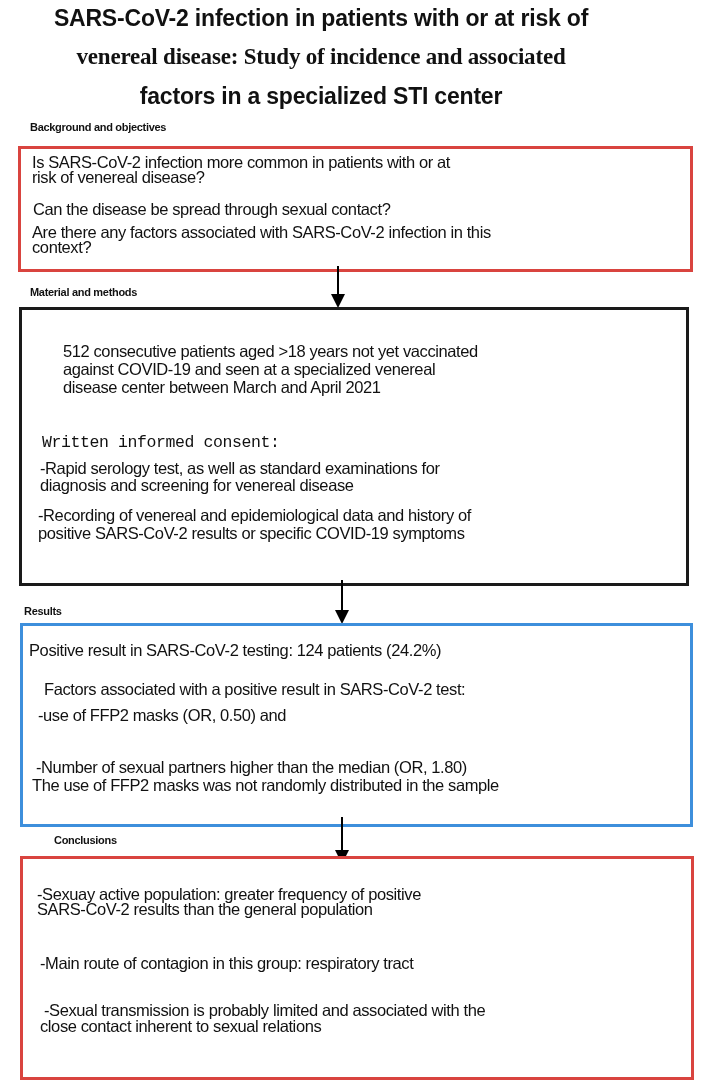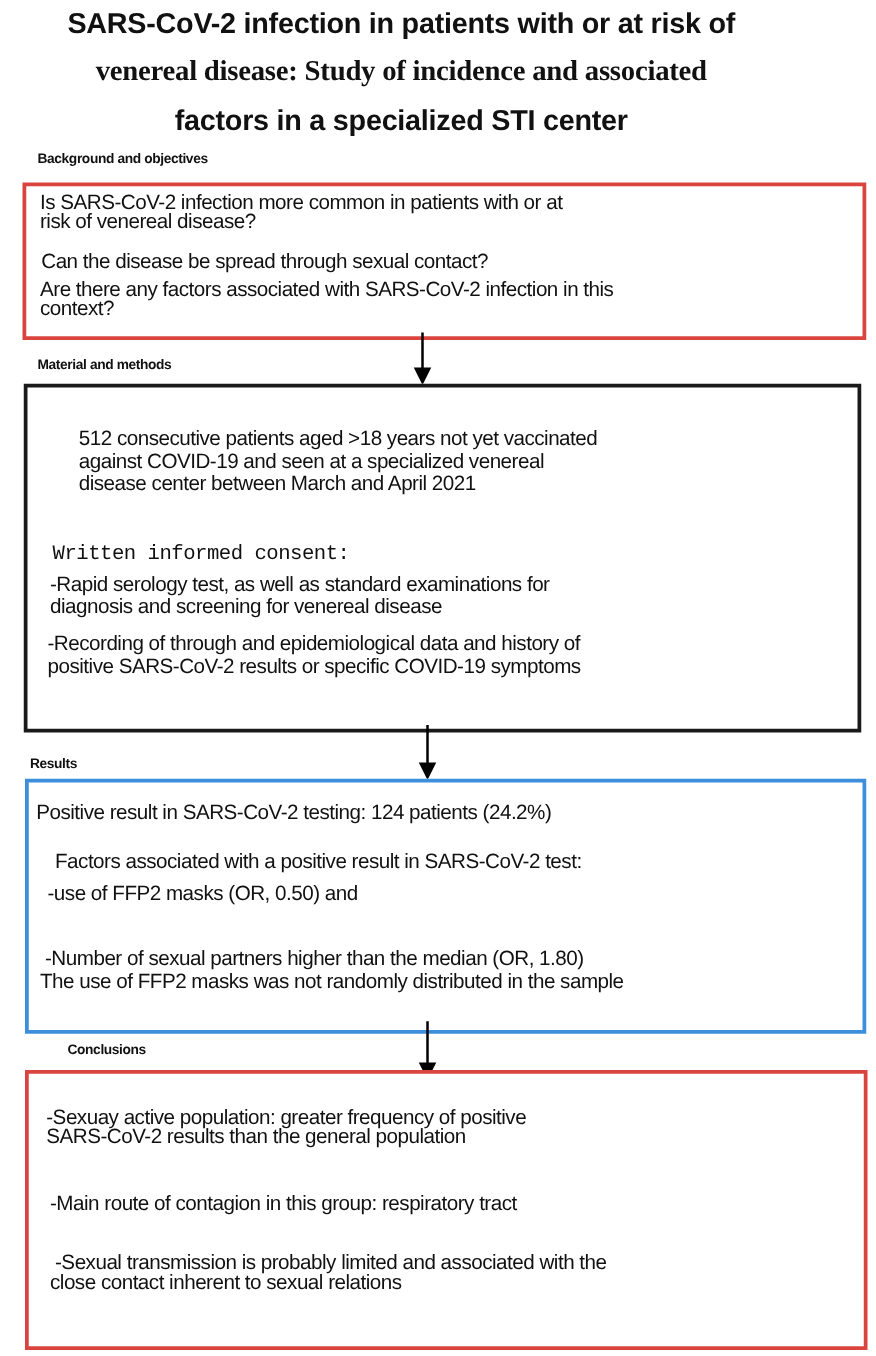--- a/index.html
+++ b/index.html
@@ -38,21 +38,21 @@
 
 <div class="section-label" style="left:30px; top:286px;">Material and methods</div>
 <div class="box box-black" style="left:19px; top:307px; width:670px; height:279px;">
 </div>
 <div class="txt" style="left:63px; top:343px;">512 consecutive patients aged &gt;18 years not yet vaccinated</div>
 <div class="txt" style="left:63px; top:361px;">against COVID-19 and seen at a specialized venereal</div>
 <div class="txt" style="left:63px; top:379px;">disease center between March and April 2021</div>
 <div class="txt" style="left:42px; top:435px;font-family:Liberation Mono, monospace;">Written informed consent:</div>
 <div class="txt" style="left:40px; top:460px;">-Rapid serology test, as well as standard examinations for</div>
 <div class="txt" style="left:40px; top:477px;">diagnosis and screening for venereal disease</div>
-<div class="txt" style="left:38px; top:507px;">-Recording of through and epidemiological data and history of</div>
+<div class="txt" style="left:38px; top:507px;">-Recording of venereal and epidemiological data and history of</div>
 <div class="txt" style="left:38px; top:525px;">positive SARS-CoV-2 results or specific COVID-19 symptoms</div>
 
 <div class="arrow" style="left:341px; top:580px; height:34px;"></div>
 <div class="arrowhead" style="left:335px; top:610px;"></div>
 
 <div class="section-label" style="left:24px; top:605px;">Results</div>
 <div class="box box-blue" style="left:20px; top:623px; width:673px; height:204px;">
 </div>
 <div class="txt" style="left:29px; top:642px;">Positive result in SARS-CoV-2 testing: 124 patients (24.2%)</div>
 <div class="txt" style="left:44px; top:681px;">Factors associated with a positive result in SARS-CoV-2 test:</div>

